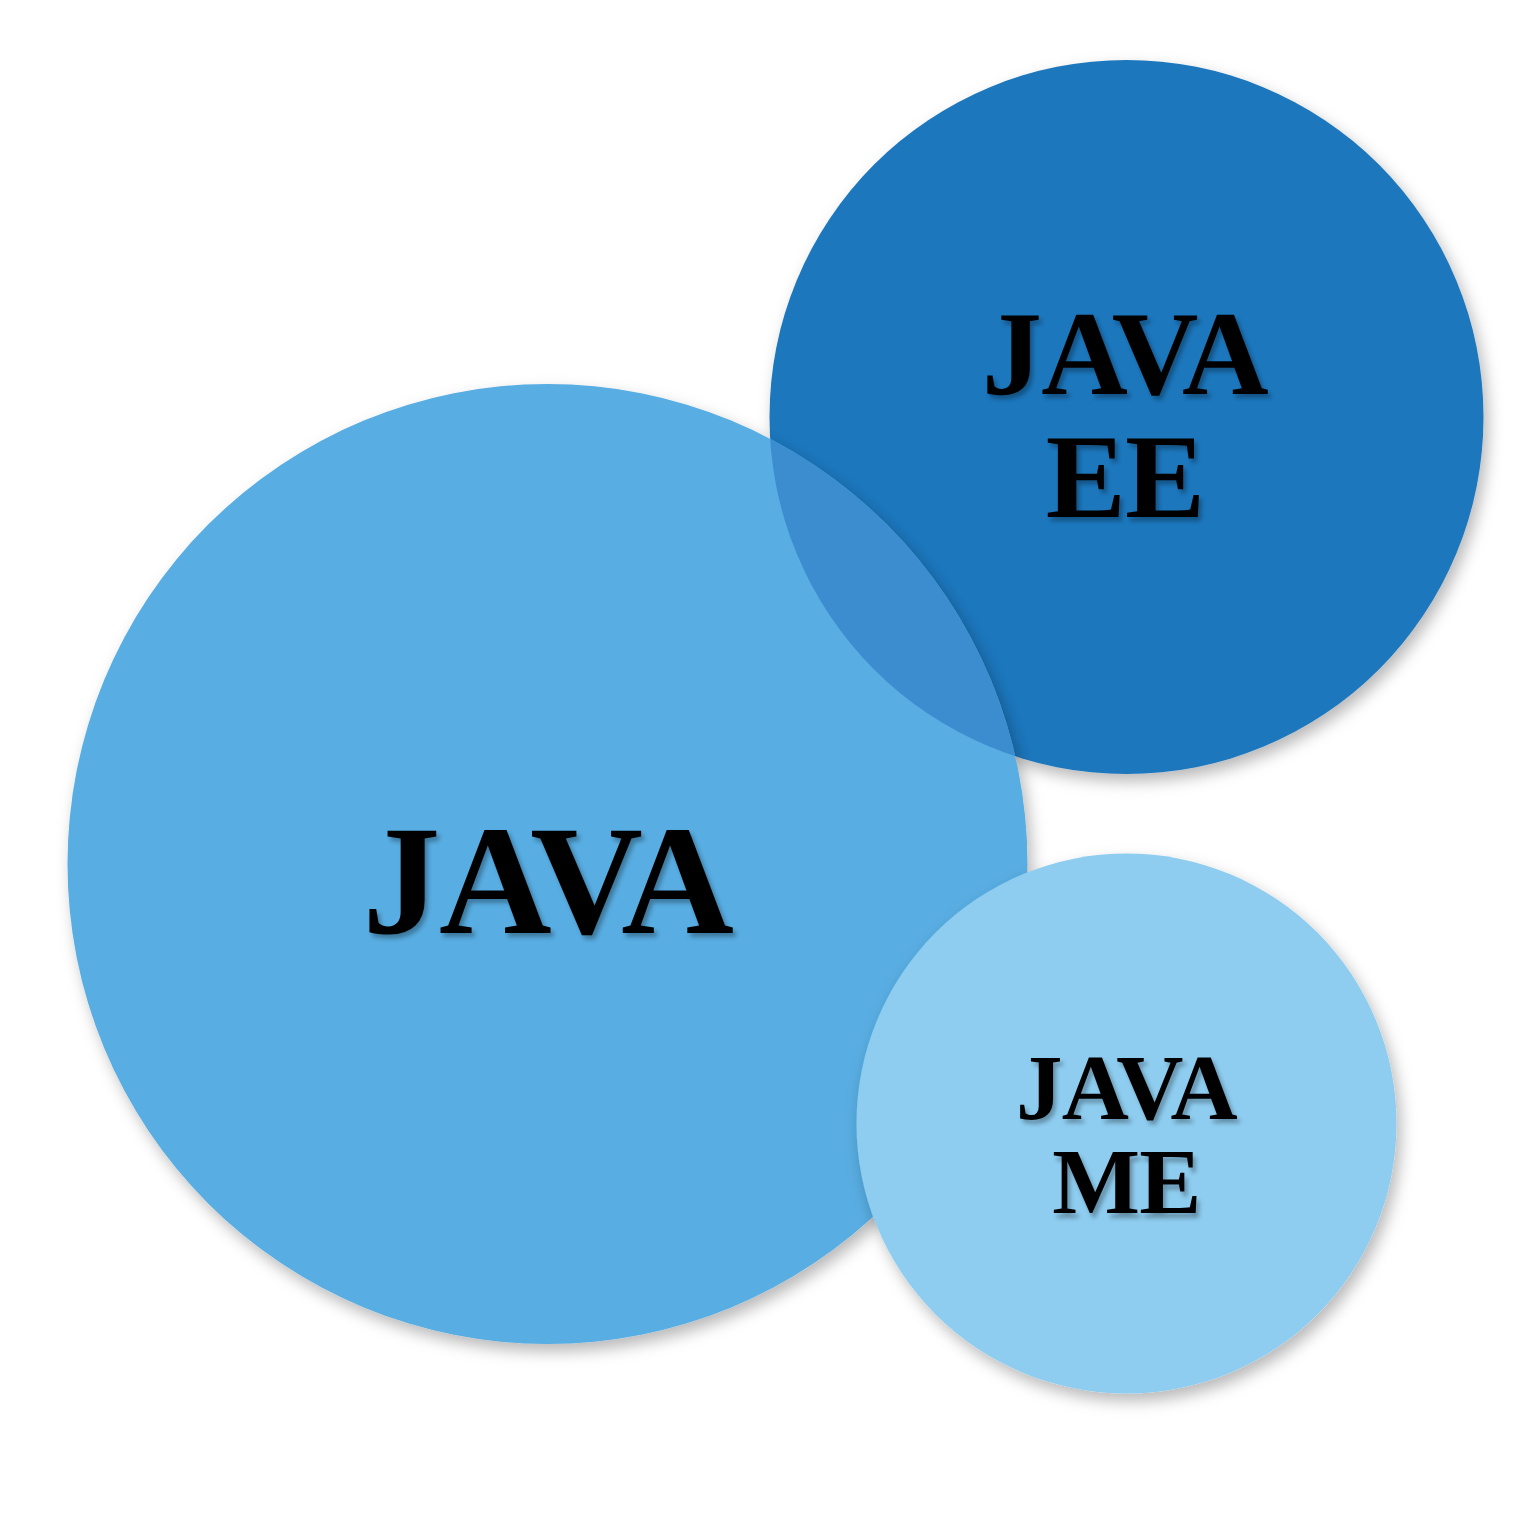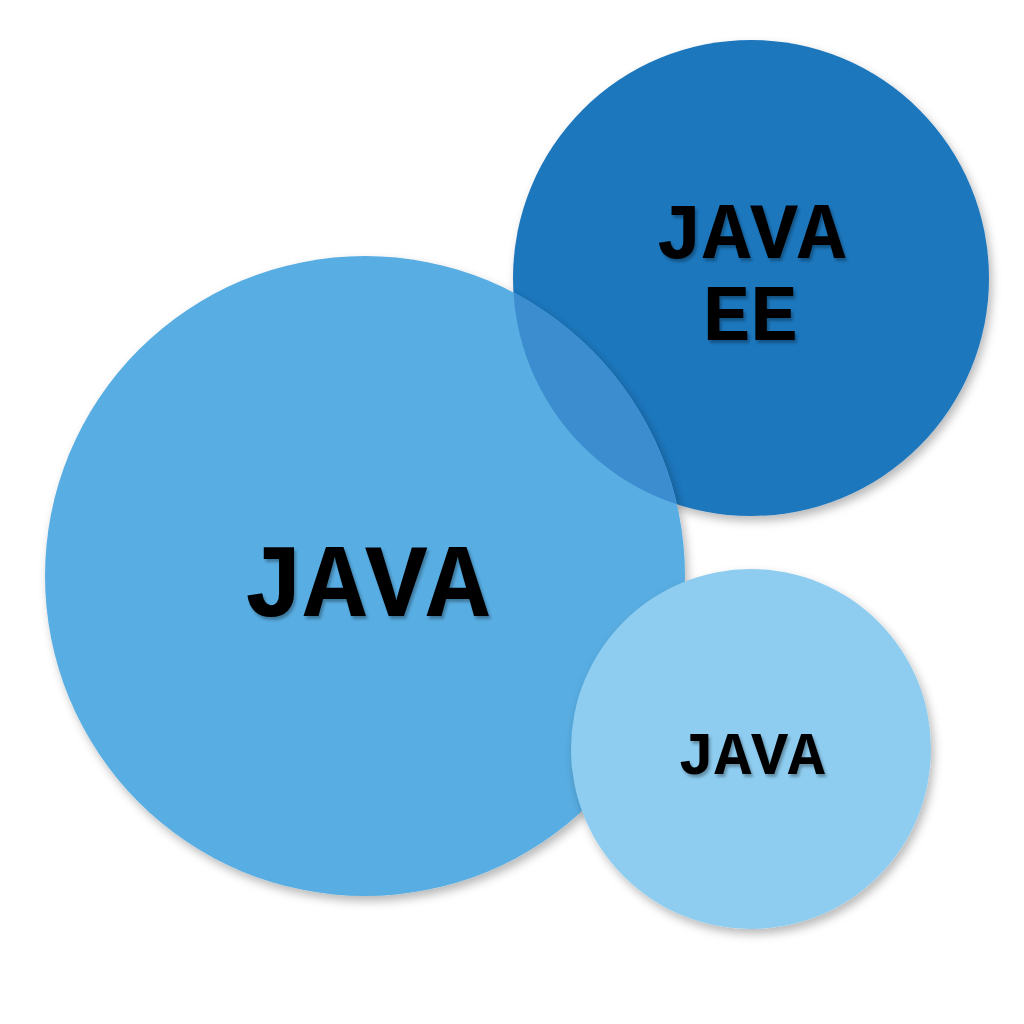--- a/index.html
+++ b/index.html
@@ -23,21 +23,21 @@
     left: 0;
     top: 0;
     width: 1024px;
     height: 1024px;
     display: block;
   }
   .circle-label {
     position: absolute;
     text-align: center;
     color: #000000;
-    font-family: Liberation Mono, monospace;
+    font-family: Liberation Serif, serif;
     font-weight: bold;
     line-height: 1.02;
     letter-spacing: -0.5px;
     white-space: nowrap;
     pointer-events: none;
     text-shadow: 2px 3px 3px rgba(0,0,0,0.30);
     transform: translate(-50%, -50%);
   }
   .label-line {
     display: block;
@@ -90,15 +90,16 @@
     <span class="label-line">JAVA</span>
   </div>
 
   <div class="circle-label" id="label-java-ee" style="color: rgb(0, 0, 0);">
     <span class="label-line">JAVA</span>
     <span class="label-line">EE</span>
   </div>
 
   <div class="circle-label" id="label-java-me" style="color: rgb(0, 0, 0);">
     <span class="label-line">JAVA</span>
+    <span class="label-line">ME</span>
   </div>
 
 </div>
 
 </body></html>

